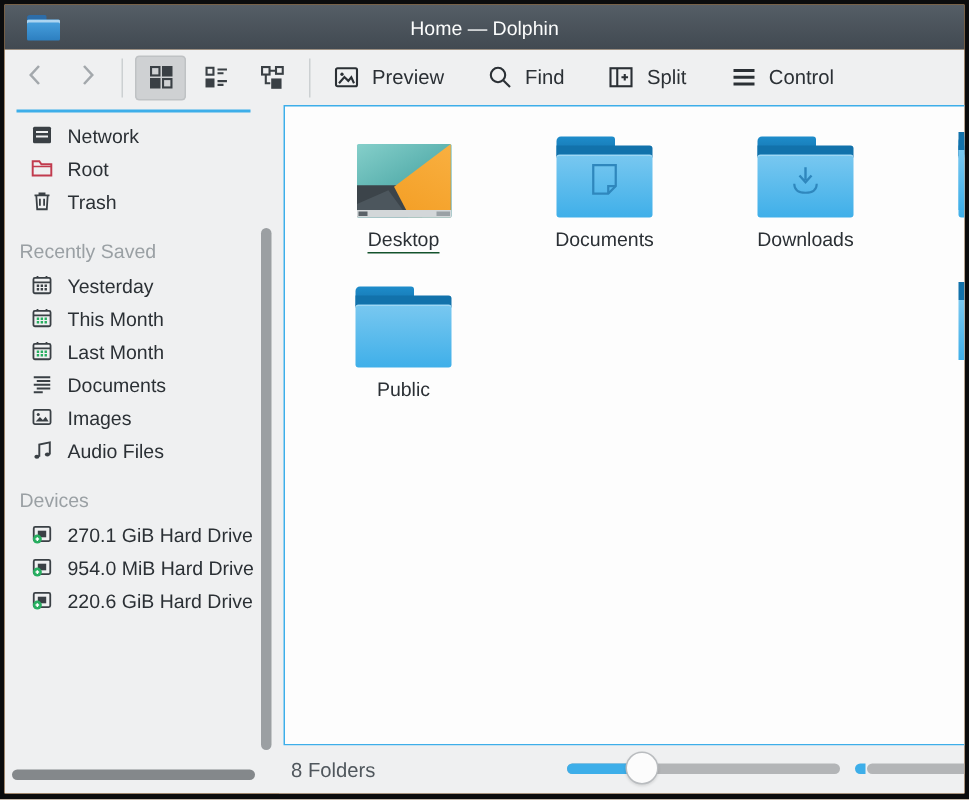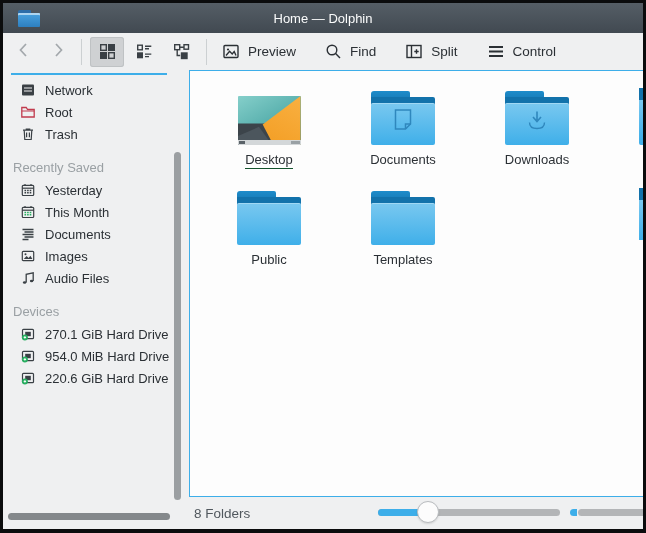--- a/index.html
+++ b/index.html
@@ -240,20 +240,33 @@
               <span style="display: inline-flex;">
                 <svg width="16" height="16" viewBox="0 0 16 16" fill="none" stroke="#3a4045" stroke-width="1.2">
                   <rect x="2.3" y="3.3" width="11.4" height="10.2" rx="1"></rect>
                   <path d="M2.3 6.2 h11.4"></path>
                   <path d="M5 2 v1.3 M11 2 v1.3"></path>
                   <path d="M4.5 8.5 h7 M4.5 10.8 h7" stroke="#27ae60" stroke-width="1.6" stroke-dasharray="1.6 1"></path>
                 </svg>
               </span>
             </span>
             <span class="sb-label">This Month</span>
+          </div>
+          <div class="sb-row">
+            <span class="ic">
+              <span style="display: inline-flex;">
+                <svg width="16" height="16" viewBox="0 0 16 16" fill="none" stroke="#3a4045" stroke-width="1.2">
+                  <rect x="2.3" y="3.3" width="11.4" height="10.2" rx="1"></rect>
+                  <path d="M2.3 6.2 h11.4"></path>
+                  <path d="M5 2 v1.3 M11 2 v1.3"></path>
+                  <path d="M4.5 8.5 h7 M4.5 10.8 h7" stroke="#27ae60" stroke-width="1.6" stroke-dasharray="1.6 1"></path>
+                </svg>
+              </span>
+            </span>
+            <span class="sb-label">Last Month</span>
           </div>
           <div class="sb-row">
             <span class="ic">
               <span style="display: inline-flex;">
                 <svg width="16" height="16" viewBox="0 0 16 16" fill="none" stroke="#3a4045" stroke-width="1.3">
                   <path d="M2.5 3.5 h11 M4.5 6 h9 M2.5 8.5 h11 M4.5 11 h9 M2.5 13.5 h6"></path>
                 </svg>
               </span>
             </span>
             <span class="sb-label">Documents</span>
@@ -385,30 +398,20 @@
             <div class="cell">
               <div class="icon-slot">
                 <div class="folder">
                   <div class="tab"></div>
                   <div class="back"></div>
                   <div class="body"></div>
                 </div>
               </div>
               <div class="file-label">Public</div>
             </div>
-            <div class="cell">
-              <div class="icon-slot">
-                <div class="folder">
-                  <div class="tab"></div>
-                  <div class="back"></div>
-                  <div class="body"></div>
-                </div>
-              </div>
-              <div class="file-label">Templates</div>
-            </div>
           </div>
         <div class="sliver" style="left:449px;top:17px">
             <div class="s-top"></div>
             <div class="s-bot"></div>
           </div>
         <div class="sliver" style="left:449px;top:117px">
             <div class="s-top"></div>
             <div class="s-bot"></div>
           </div>
       </div>

